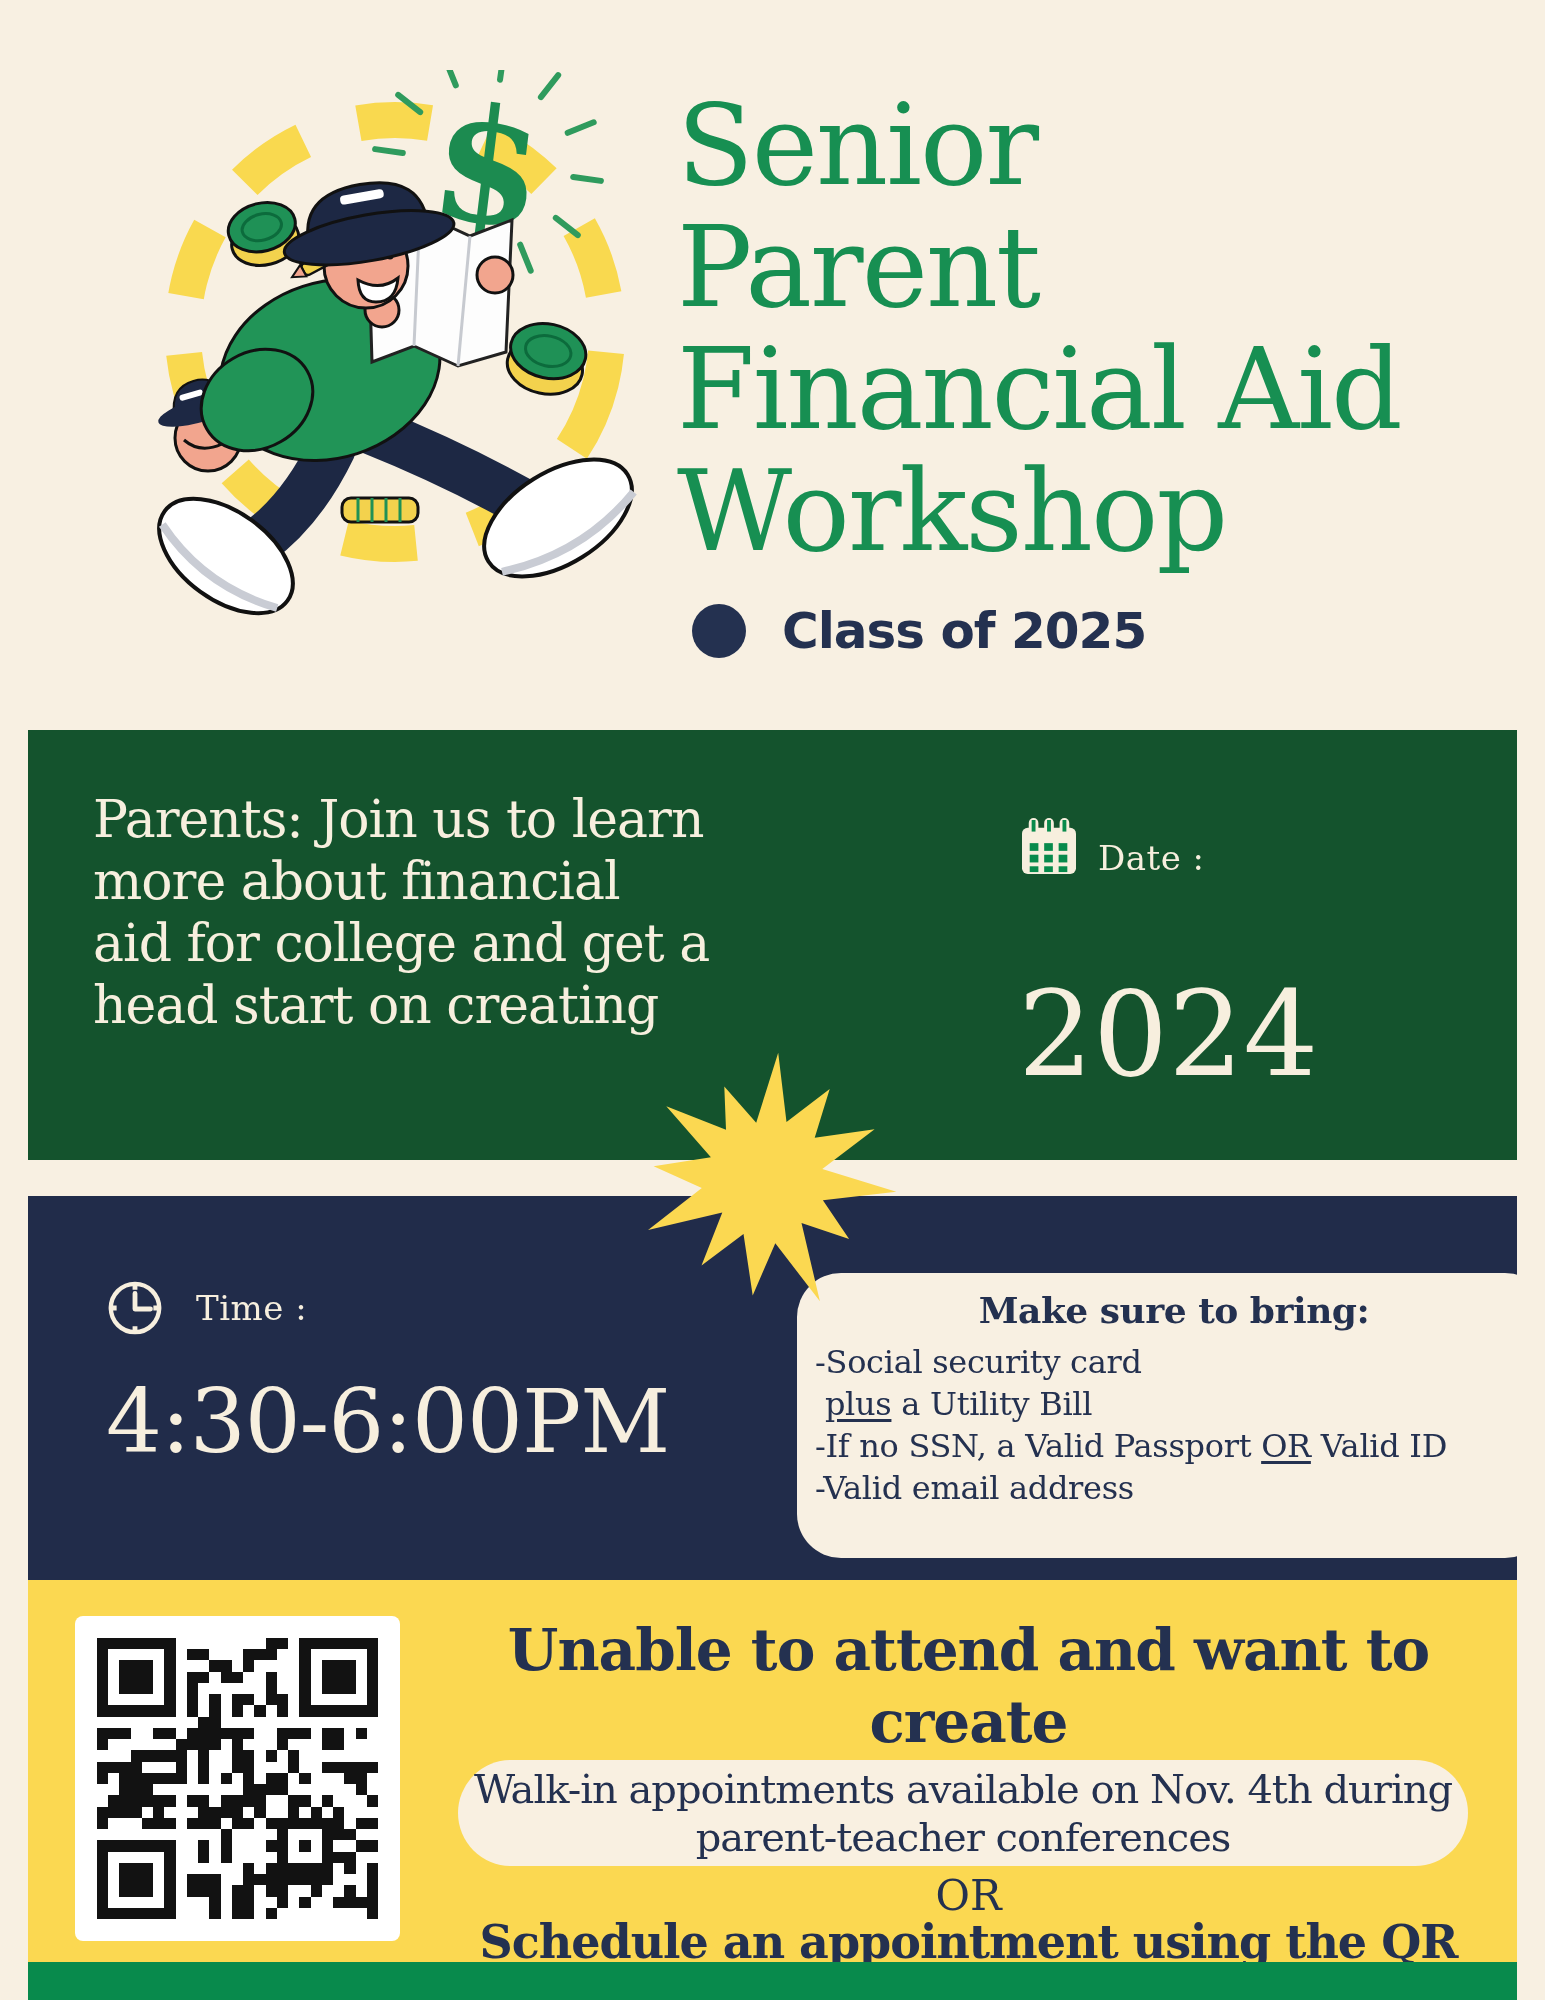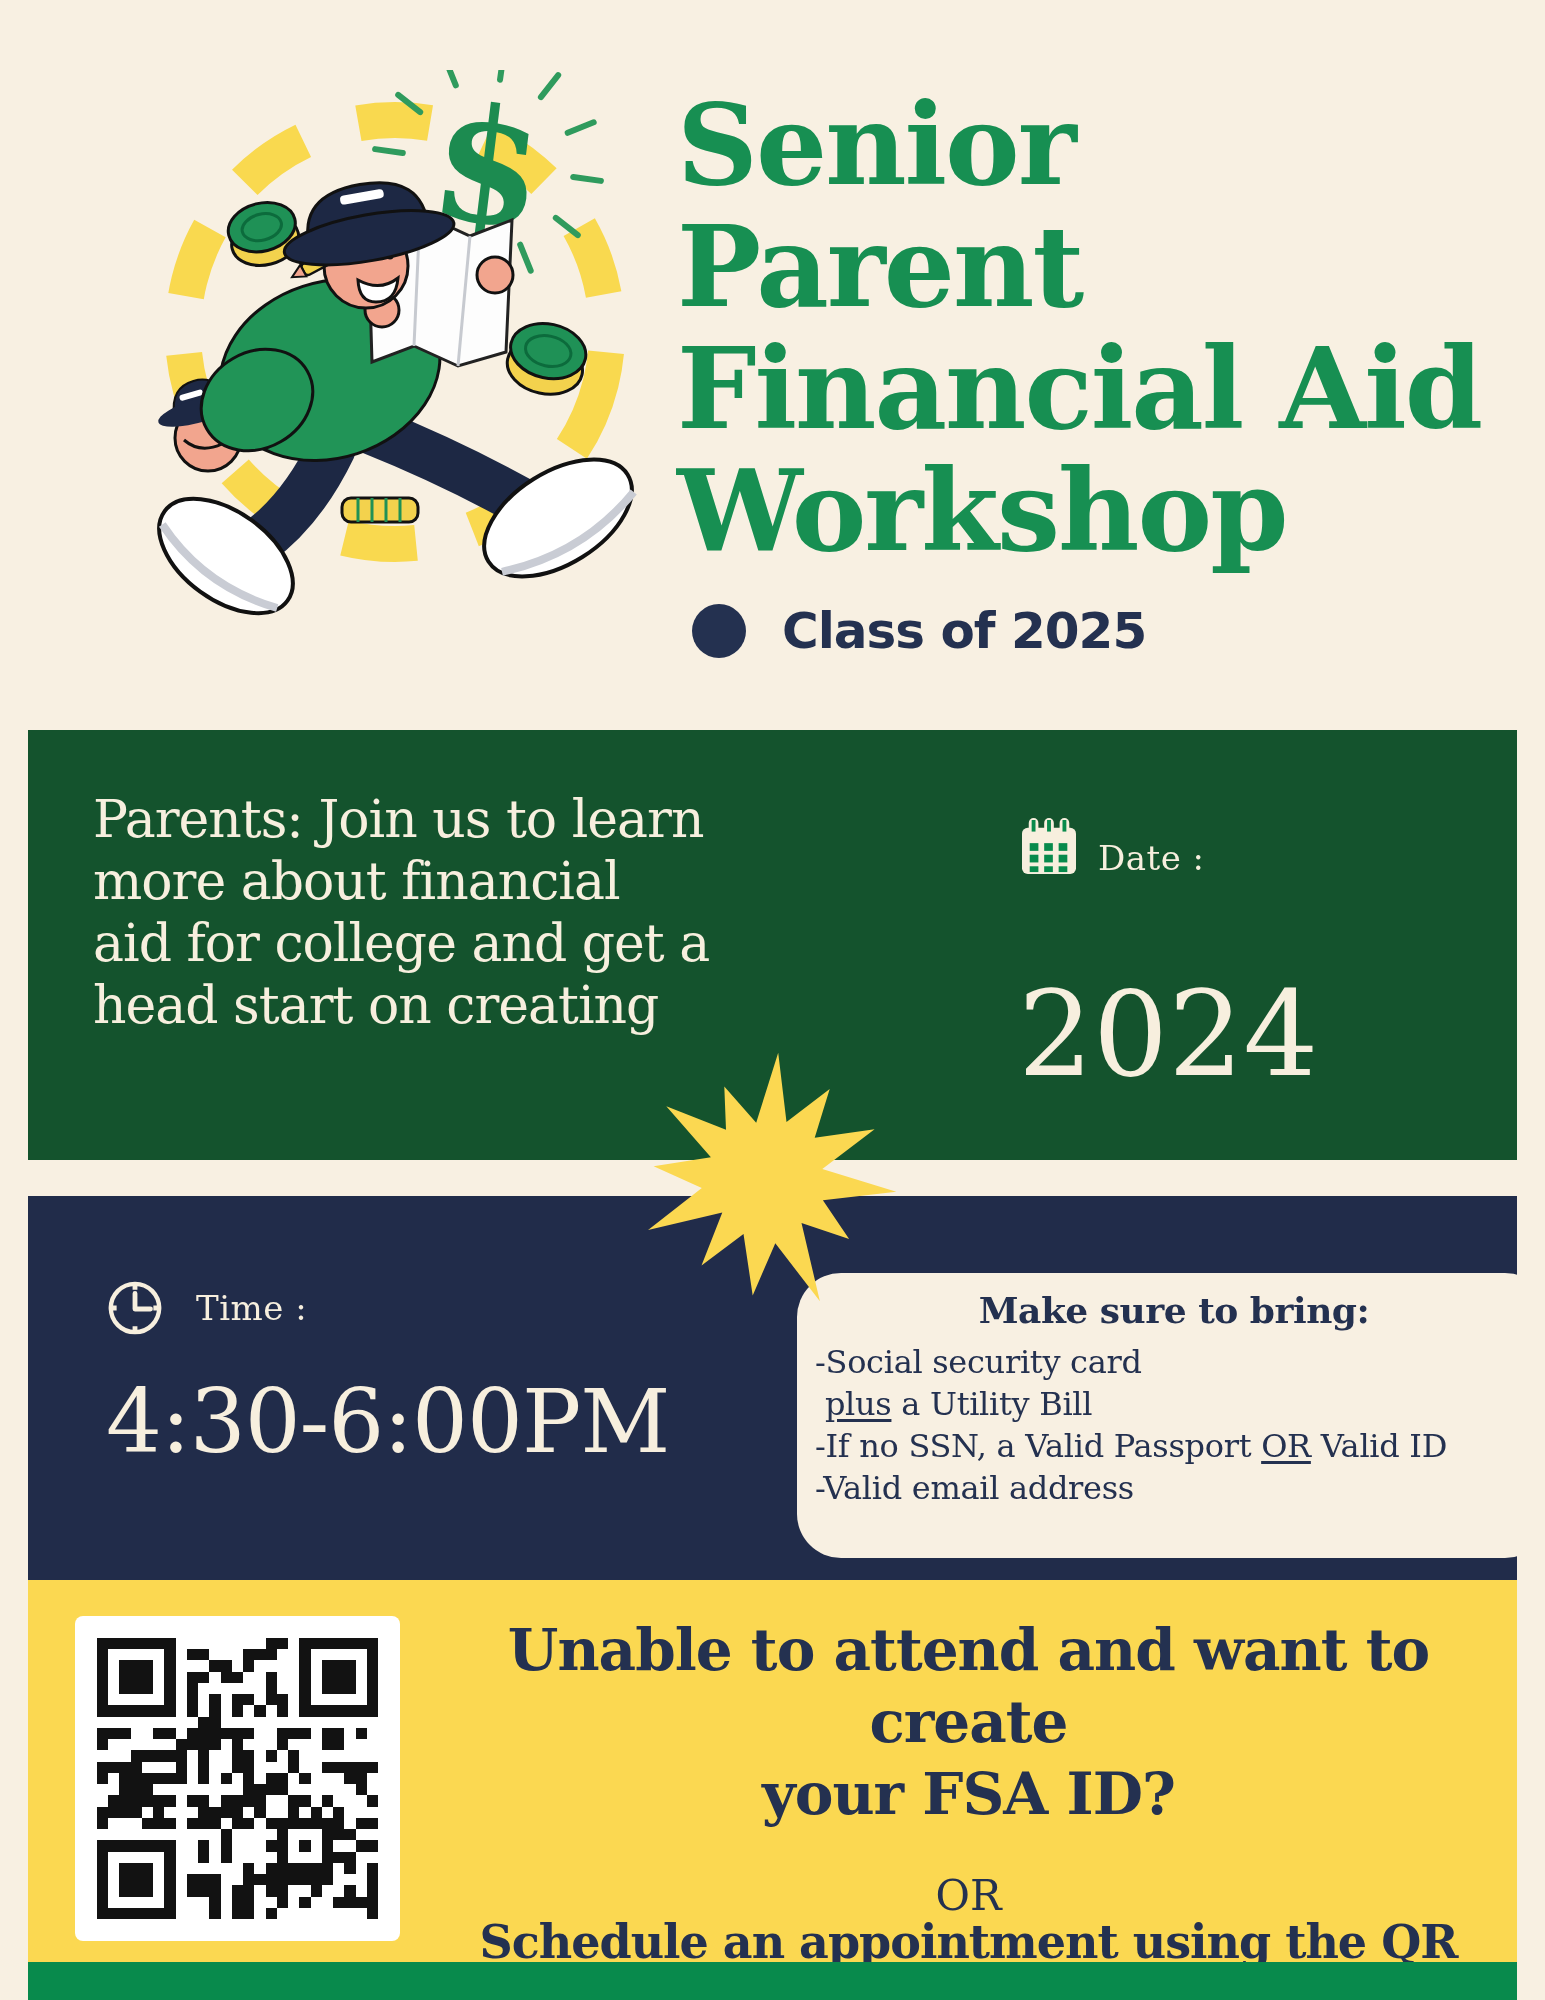--- a/index.html
+++ b/index.html
@@ -9,21 +9,21 @@
     font-family:"DejaVu Serif","Liberation Serif",serif;
   }
   .band{position:absolute;left:28px;width:1489px;}
   .green-band{top:730px;height:430px;background:#14532d;}
   .navy-band{top:1160px;height:420px;background:#212c4a;margin-top:36px;}
   .yellow-band{top:1580px;height:382px;background:#fbd851;}
   .green-strip{top:1962px;height:38px;background:#088a4c;}
 
   .page-title{
     position:absolute;left:677px;top:84px;
-    font-size:112px;line-height:122px;font-weight:bold;
+    font-size:112px;line-height:122px;font-weight:normal;
     letter-spacing:-2px;color:#178f52;white-space:nowrap;
   }
   .class-row{
     position:absolute;left:692px;top:602px;height:58px;
     display:flex;align-items:center;gap:36px;
   }
   .class-dot{width:54px;height:54px;border-radius:50%;background:#243150;}
   .class-label{
     font-family:"DejaVu Sans","Liberation Sans",sans-serif;
     font-weight:bold;font-size:50px;color:#243150;letter-spacing:-1px;white-space:nowrap;
@@ -449,17 +449,23 @@
         <rect x="12" y="24" width="1" height="1" fill="#121212"></rect>
         <rect x="13" y="24" width="1" height="1" fill="#121212"></rect>
         <rect x="15" y="24" width="1" height="1" fill="#121212"></rect>
         <rect x="24" y="24" width="1" height="1" fill="#121212"></rect>
       </svg>
   </div>
   <div class="footer-headline">
       <div>Unable to attend and want to create</div>
       <div>your FSA ID?</div>
     </div>
+  <div class="walkin-box">
+    <div>
+        <div>Walk-in appointments available on Nov. 4th during</div>
+        <div>parent-teacher conferences</div>
+      </div>
+  </div>
   <div class="or-label">OR</div>
   <div class="schedule-text">Schedule an appointment using the QR Code</div>
 </div>
 
 <div class="band green-strip"></div>
 
 </body></html>

